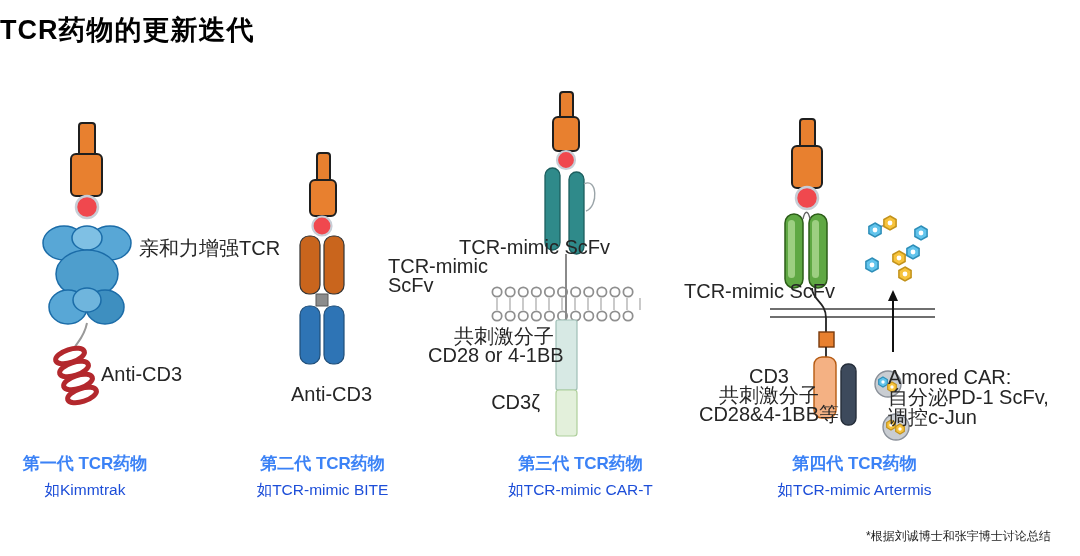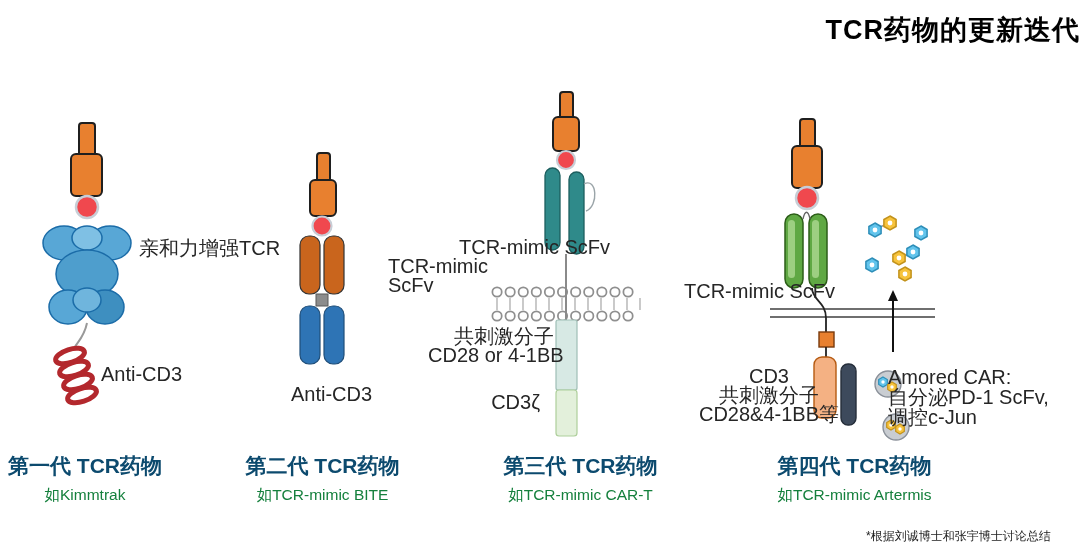--- a/index.html
+++ b/index.html
@@ -2,30 +2,30 @@
 <html><head>
 <meta charset="utf-8">
 <style>
   html,body{margin:0;padding:0;background:#fff;}
   .canvas{
     position:relative;width:1080px;height:556px;background:#ffffff;
     font-family:"Liberation Sans","DejaVu Sans",sans-serif;overflow:hidden;color:#1a1a1a;
   }
   .art{position:absolute;left:0;top:0;}
   .title{
-    position:absolute;top:12px;left:0;width:100%;text-align:right;
+    position:absolute;top:12px;left:0;width:100%;text-align:left;
     font-size:27px;font-weight:700;color:#000;letter-spacing:1px;
   }
   .lbl{position:absolute;font-size:20px;color:#262626;white-space:nowrap;line-height:19px;}
   .lbl .ln{display:block;}
   .right{text-align:right;}
   .center{text-align:center;}
   .caption{position:absolute;top:452px;text-align:center;}
-  .cap-title{font-size:21px;font-weight:700;color:#0c4a6e;white-space:nowrap;}
-  .cap-sub{font-size:15.5px;margin-top:5px;color:#15803d;white-space:nowrap;}
+  .cap-title{font-size:17px;font-weight:700;color:#3b82f6;white-space:nowrap;}
+  .cap-sub{font-size:15.5px;margin-top:5px;color:#1d4ed8;white-space:nowrap;}
   .footnote{position:absolute;left:866px;top:528px;font-size:12px;color:#222;white-space:nowrap;}
 </style>
 </head>
 <body>
 
 <div class="canvas">
 
   <div class="title">TCR药物的更新迭代</div>
 
   <svg class="art" width="1080" height="556" viewBox="0 0 1080 556">

